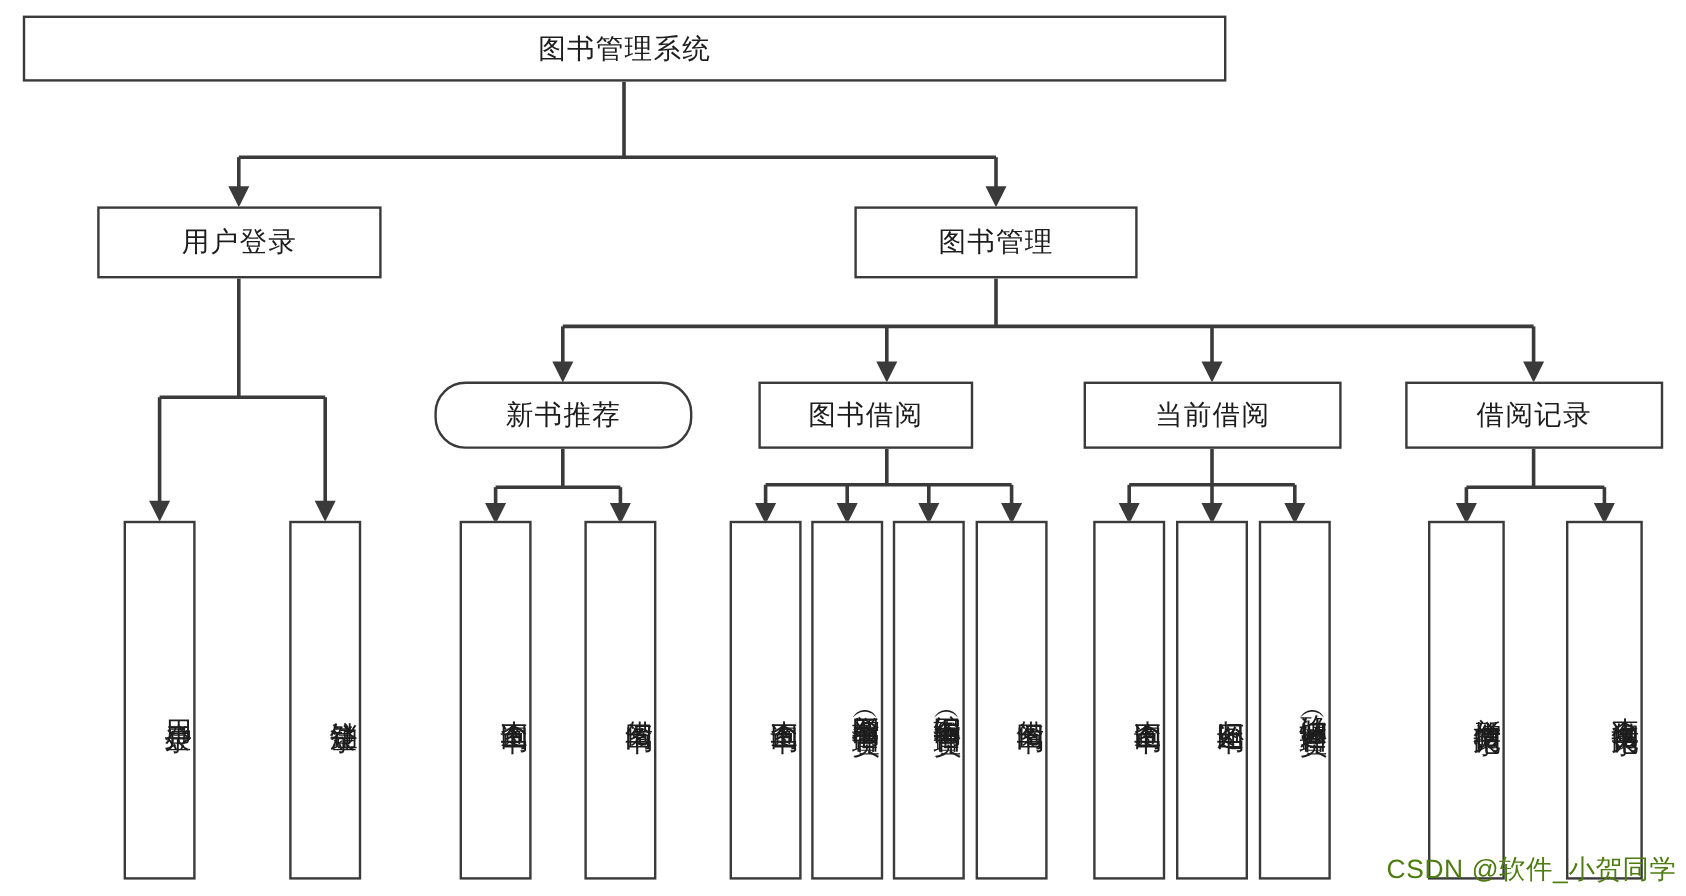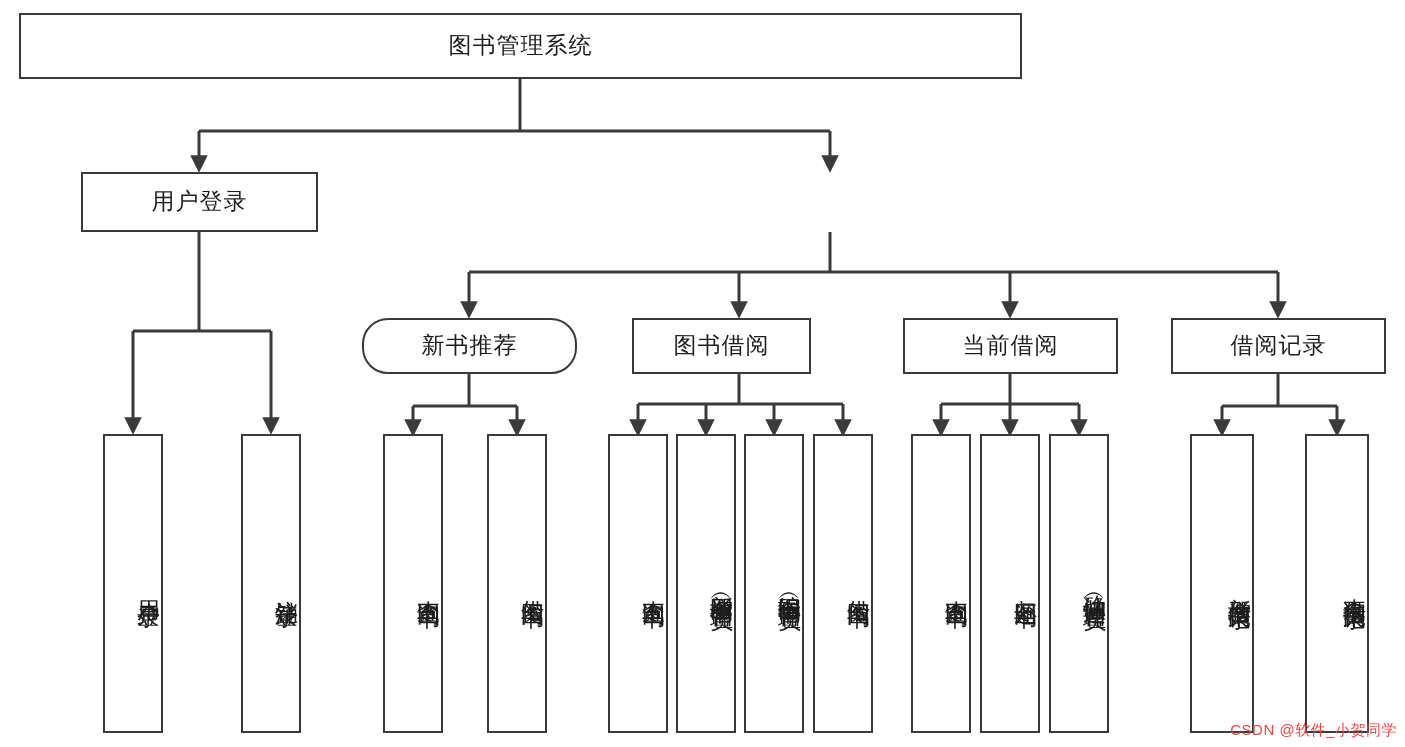--- a/index.html
+++ b/index.html
@@ -53,22 +53,22 @@
   .node.vert .vtext {
     writing-mode: vertical-rl;
     text-orientation: upright;
     white-space: nowrap;
     display: block;
   }
   .watermark {
     position: absolute;
     right: 8px;
     bottom: 7px;
-    font-size: 15px;
-    color: #ef4444;
+    font-size: 22px;
+    color: #4d7c0f;
     letter-spacing: 0.5px;
     white-space: nowrap;
     pointer-events: none;
   }
 </style>
 </head>
 <body>
 
 <div id="canvas">
 
@@ -115,26 +115,29 @@
       <path d="M 1010 404 L 1010 428" marker-end="url(#arrow)"></path>
       <path d="M 1079 404 L 1079 428" marker-end="url(#arrow)"></path>
 
       <path d="M 1278 374 L 1278 406"></path>
       <path d="M 1222 406 L 1337 406"></path>
       <path d="M 1222 406 L 1222 428" marker-end="url(#arrow)"></path>
       <path d="M 1337 406 L 1337 428" marker-end="url(#arrow)"></path>
     </g>
   </svg>
 
-  <div class="node horiz" style="left:19px; top:13px; width:1003px; height:66px;">
+  <div class="node horiz" style="left:19px; top:13px; width:1003px; height:55px;">
     <span>图书管理系统</span>
   </div>
 
   <div class="node horiz" style="left:81px; top:172px; width:237px; height:60px;">
     <span>用户登录</span>
+  </div>
+  <div class="node horiz" style="left:712px; top:172px; width:236px; height:60px;">
+    <span>图书管理</span>
   </div>
 
   <div class="node horiz" style="left:362px; top:318px; width:215px; height:56px;border-radius:26px;">
     <span>新书推荐</span>
   </div>
   <div class="node horiz" style="left:632px; top:318px; width:179px; height:56px;">
     <span>图书借阅</span>
   </div>
   <div class="node horiz" style="left:903px; top:318px; width:215px; height:56px;">
     <span>当前借阅</span>

